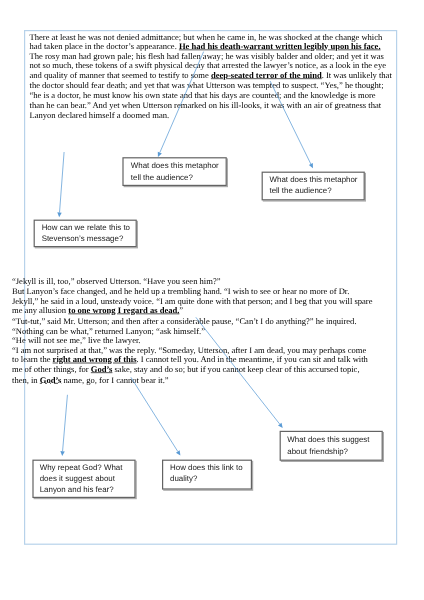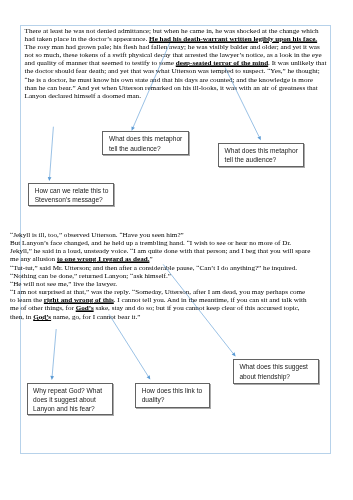--- a/index.html
+++ b/index.html
@@ -4,42 +4,42 @@
 <style>
   html,body{margin:0;padding:0;}
   body{width:353px;height:500px;background:#ffffff;font-family:"Liberation Serif",serif;overflow:hidden;position:relative;}
   .page{position:absolute;left:0;top:0;width:353px;height:500px;}
   .textframe{position:absolute;left:20.4px;top:25.4px;width:311.1px;height:428.5px;border:0.9px solid #b7d2ea;box-sizing:border-box;}
   .para{position:absolute;font-family:"Liberation Serif",serif;font-size:7.14px;line-height:8.15px;color:#000;text-align:left;}
   .p1{left:24.6px;top:26.6px;width:302.1px;}
   .p2{left:10px;top:231px;width:302.1px;}
   .pl{margin:0;}
   .pl.ind{text-indent:18px;}
-  b{font-weight:bold;text-decoration:underline;}
+  b{font-weight:bold;}
   u{text-decoration:underline;text-decoration-color:#707070;text-decoration-thickness:0.5px;text-underline-offset:0.4px;}
   .box{position:absolute;border:0.85px solid #636363;background:#fff;box-sizing:border-box;
        font-family:"Liberation Sans",sans-serif;font-size:6.6px;line-height:9.2px;color:#1a1a1a;
        padding:2.2px 3px 2px 5.6px;box-shadow:1.0px 1.0px 0 rgba(100,100,100,0.55);}
   svg.arrows{position:absolute;left:0;top:0;width:353px;height:500px;overflow:visible;pointer-events:none;}
 </style>
 </head>
 <body>
 
 <div class="page">
 
   <div class="textframe"></div>
 
   <div class="para p1" id="para1">
       <p class="pl">There at least he was not denied admittance; but when he came in, he was shocked at the change which had taken place in the doctor’s appearance. <b><u>He had his death-warrant written legibly upon his face.</u></b> The rosy man had grown pale; his flesh had fallen away; he was visibly balder and older; and yet it was not so much, these tokens of a swift physical decay that arrested the lawyer’s notice, as a look in the eye and quality of manner that seemed to testify to some <b><u>deep-seated terror of the mind</u></b>. It was unlikely that the doctor should fear death; and yet that was what Utterson was tempted to suspect. “Yes,” he thought; “he is a doctor, he must know his own state and that his days are counted; and the knowledge is more than he can bear.” And yet when Utterson remarked on his ill-looks, it was with an air of greatness that Lanyon declared himself a doomed man.</p>
     </div>
   <div class="para p2" id="para2">
       <p class="pl">“Jekyll is ill, too,” observed Utterson. “Have you seen him?”</p>
       <p class="pl">But Lanyon’s face changed, and he held up a trembling hand. “I wish to see or hear no more of Dr. Jekyll,” he said in a loud, unsteady voice. “I am quite done with that person; and I beg that you will spare me any allusion <b><u>to one wrong I regard as dead.</u></b>”</p>
       <p class="pl">“Tut-tut,” said Mr. Utterson; and then after a considerable pause, “Can’t I do anything?” he inquired.</p>
-      <p class="pl">“Nothing can be done,” returned Lanyon; “ask himself.”</p>
+      <p class="pl">“Nothing can be what,” returned Lanyon; “ask himself.”</p>
       <p class="pl">“He will not see me,” live the lawyer.</p>
       <p class="pl">“I am not surprised at that,” was the reply. “Someday, Utterson, after I am dead, you may perhaps come to learn the <b><u>right and wrong of this</u></b>. I cannot tell you. And in the meantime, if you can sit and talk with me of other things, for <b><u>God’s</u></b> sake, stay and do so; but if you cannot keep clear of this accursed topic, then, in <b><u>God’s</u></b> name, go, for I cannot bear it.”</p>
     </div>
 
   <svg class="arrows" viewBox="0 0 353 500">
       <g>
         <line x1="169.7" y1="43" x2="133.19230611416154" y2="127.13059115949126" stroke="#5b9bd5" stroke-width="0.62"></line>
         <polygon points="131.6,130.8 131.49520452542623,126.39414958169155 134.88940770289685,127.86703273729097" fill="#5b9bd5"></polygon>
       </g>
       <g>

